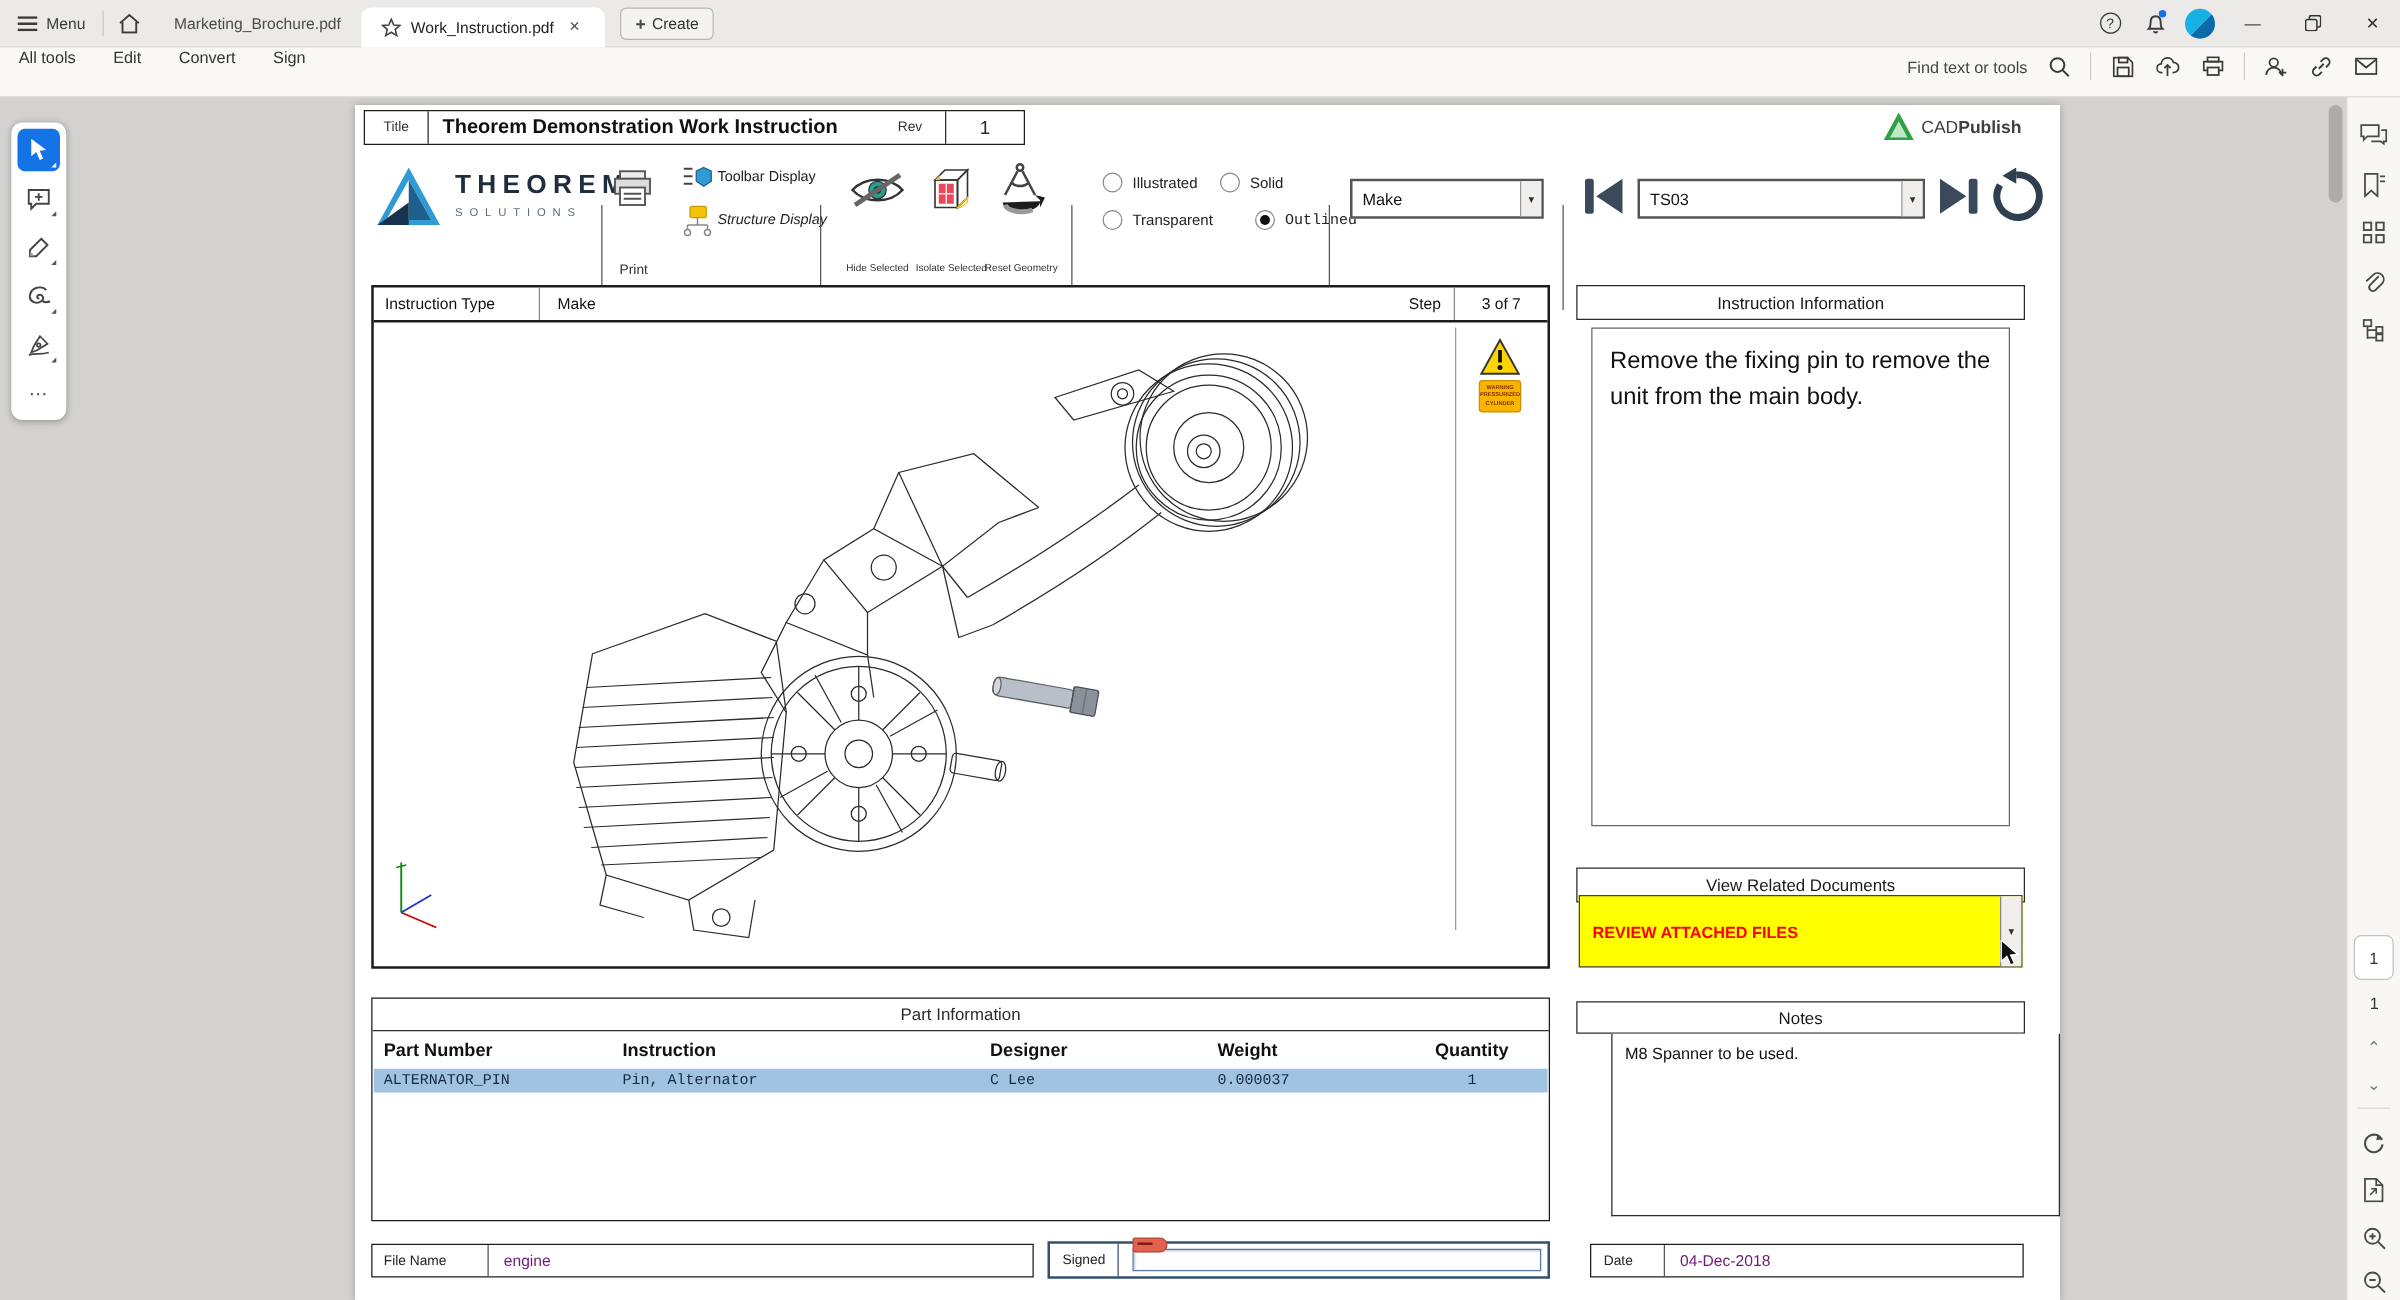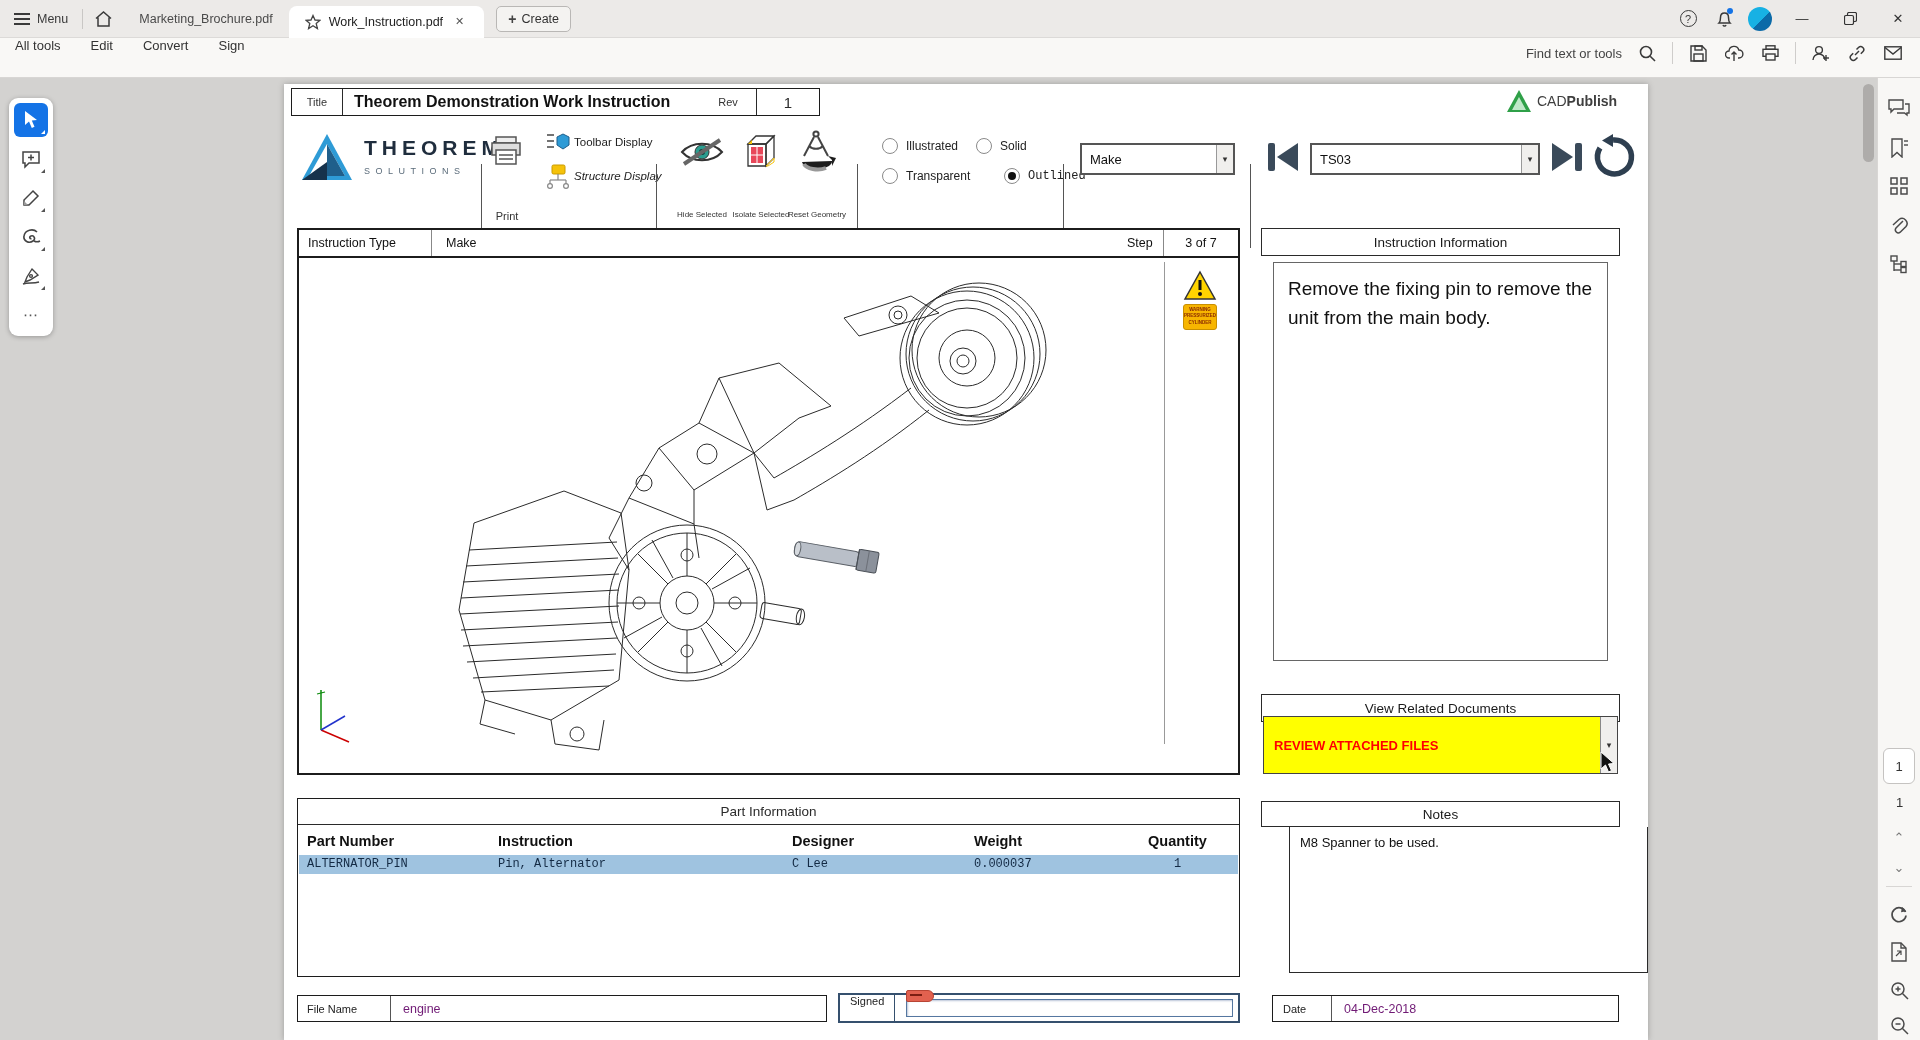--- a/index.html
+++ b/index.html
@@ -92,21 +92,21 @@
   .yellow-select .ydd { width:17px; align-self:stretch; background:#f0efed; border-left:1px solid #888; display:flex; align-items:center; justify-content:center; font-size:9px; color:#333; }
 
   .pi-title { position:absolute; left:0; top:0; right:0; height:26px; border-bottom:1px solid #2a2a2a; display:flex; align-items:center; justify-content:center; font-size:13.5px; }
   .pi-head { position:absolute; font-size:14.5px; font-weight:bold; color:#111; }
   .pi-row { position:absolute; left:1px; right:1px; height:19px; background:#9fc3e0; }
   .pi-cell { position:absolute; font-family:"Liberation Mono", monospace; font-size:12px; color:#132a44; top:2px; }
 
   .foot-label { font-size:11px; color:#222; }
   .foot-value { font-size:12.5px; color:#701a75; }
 
-  .sig-outer { position:absolute; border:2px solid #35506e; background:#fff; display:flex; }
+  .sig-outer { position:absolute; border:2px solid #35506e; background:#fff; display:flex; align-items:center; }
   .sig-field { position:absolute; border:1px solid #5577a0; box-shadow:inset 1px 1px 2px rgba(60,90,140,.35); background:#fff; }
   .sig-tag { position:absolute; background:#e2614f; border:1px solid #b84434; border-radius:2px 6px 6px 2px; }
   .sig-tag::after { content:""; position:absolute; left:3px; top:3px; width:12px; height:2px; background:#7c1e12; }
 
   .warn-tag { position:absolute; background:#f7b500; border:1px solid #c98f00; border-radius:3px; text-align:center; font-size:4.5px; font-weight:bold; color:#8a2a00; line-height:1.4; padding-top:2px; }
 
   svg { display:block; }
 </style>
 </head>
 <body>

